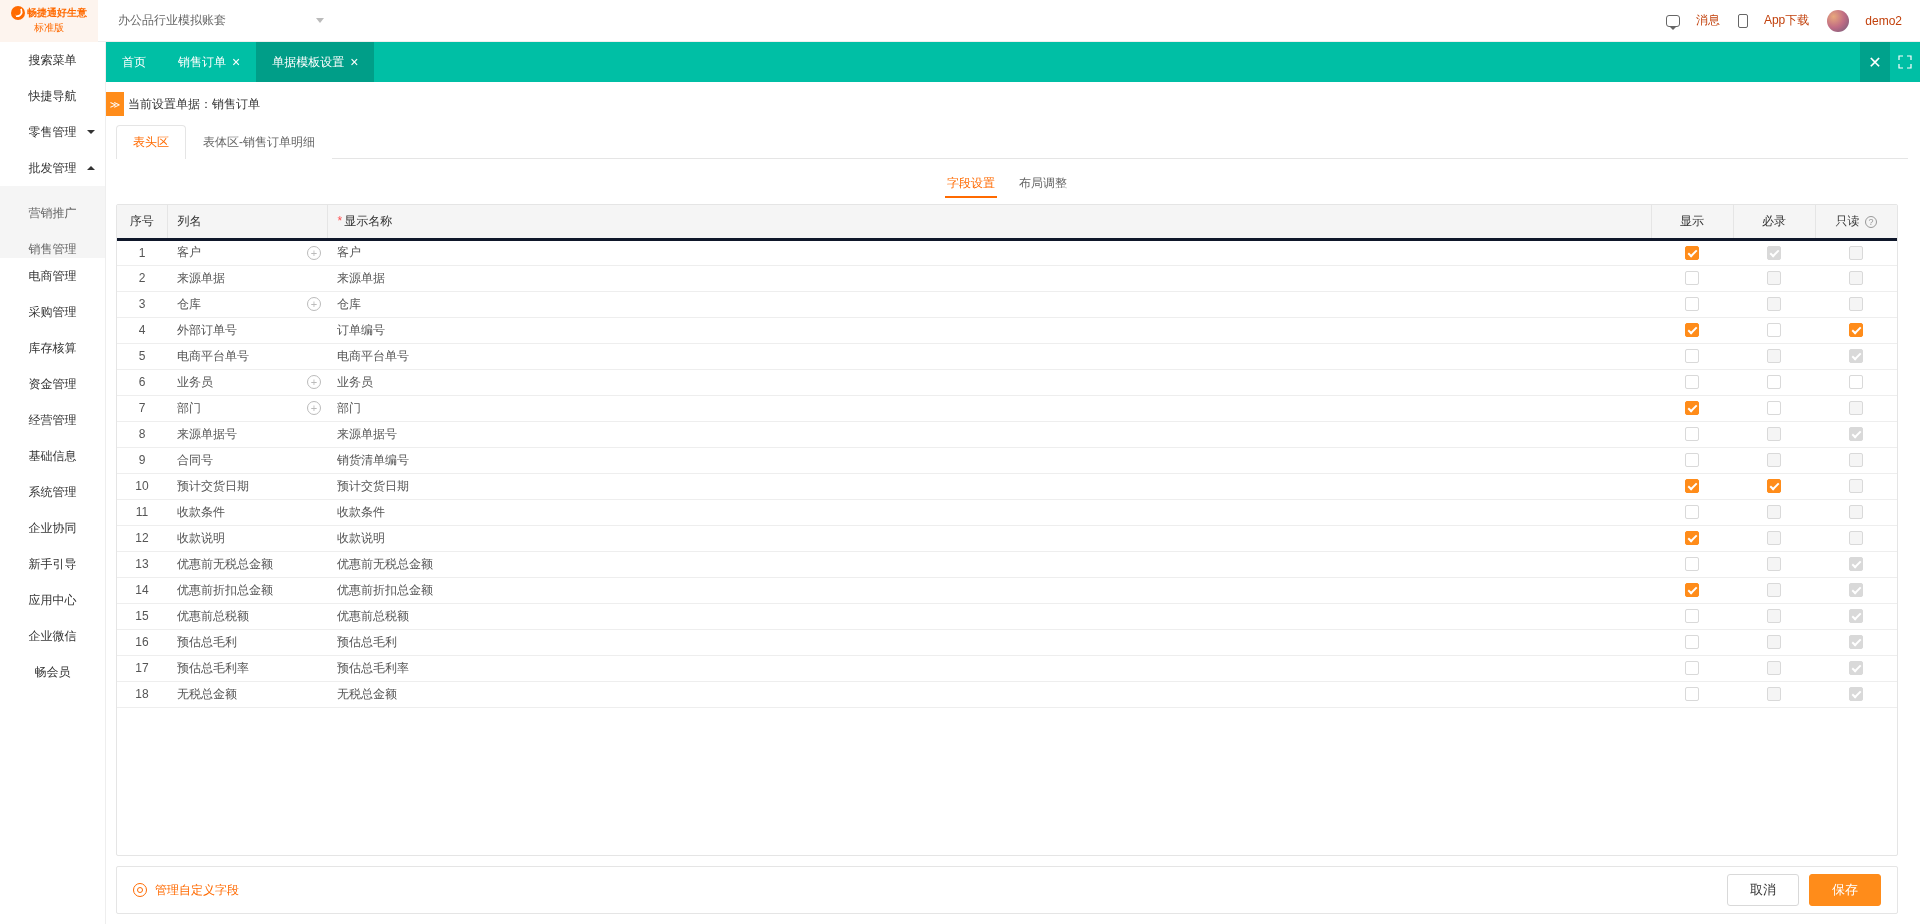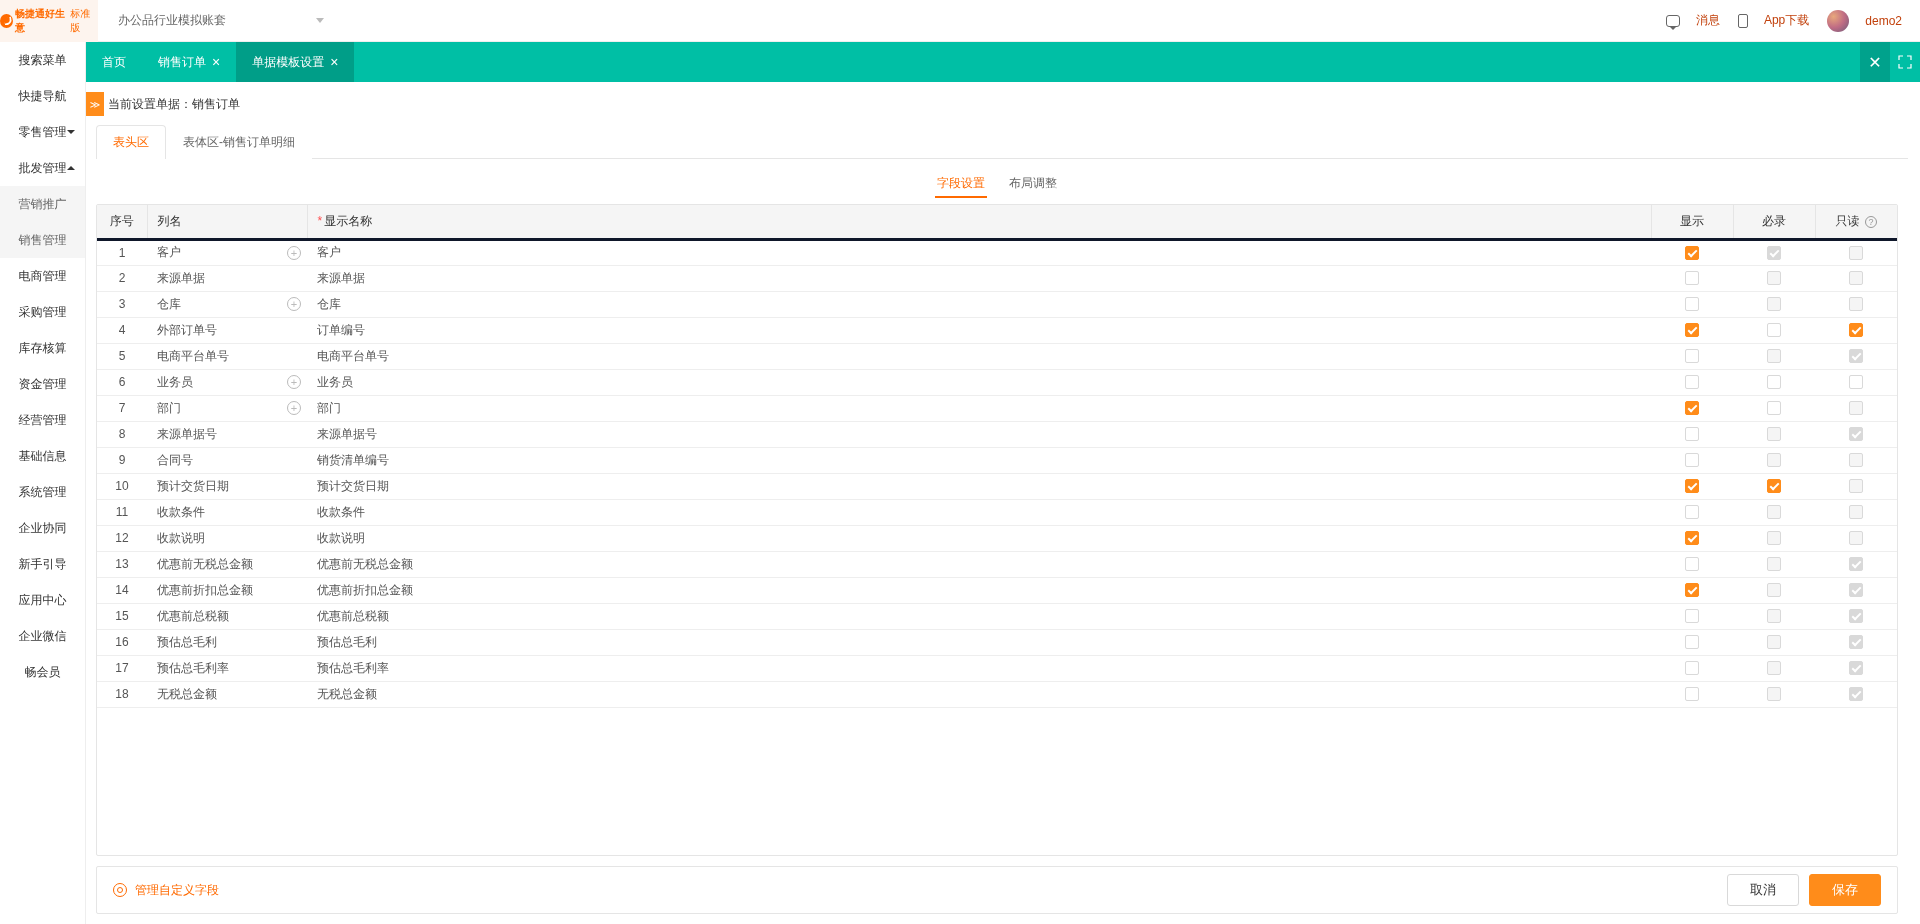--- a/index.html
+++ b/index.html
@@ -1,41 +1,41 @@
 <!DOCTYPE html>
 <html><head>
 <meta charset="utf-8">
 <style>
 * { box-sizing: border-box; margin: 0; padding: 0; }
 body { font-family: "Microsoft YaHei", "PingFang SC", sans-serif; font-size: 12px; color: #333; background: #fff; overflow: hidden; }
 
 
 .top-header { height: 42px; display: flex; align-items: center; border-bottom: 1px solid #eee; }
-.brand-box { width: 98px; height: 42px; background: #fdf4ee; display: flex; flex-direction: row; align-items: center; justify-content: center; }
+.brand-box { width: 98px; height: 42px; background: #fdf4ee; display: flex; flex-direction: column; align-items: center; justify-content: center; }
 .brand-logo { display: flex; align-items: center; gap: 2px; }
 .brand-logo-icon { width: 14px; height: 14px; background: #ff6a00; border-radius: 50%; position: relative; }
 .brand-logo-icon::after { content: ''; position: absolute; top: 3px; left: 4px; width: 6px; height: 6px; border: 2px solid #fff; border-top: none; border-left: none; border-radius: 0 0 6px 0; transform: rotate(-10deg); }
 .brand-logo-text { font-size: 10px; color: #ff6a00; font-weight: bold; }
 .brand-sub { font-size: 10px; color: #ff6a00; margin-top: 1px; }
 .account-selector { margin-left: 20px; color: #666; display: flex; align-items: center; gap: 90px; cursor: pointer; }
 .chevron-down { width: 0; height: 0; border-left: 4px solid transparent; border-right: 4px solid transparent; border-top: 5px solid #bbb; }
 .top-right { margin-left: auto; display: flex; align-items: center; gap: 18px; padding-right: 18px; }
 .top-link { display: flex; align-items: center; gap: 16px; color: #c2410c; cursor: pointer; }
 .icon-bubble { width: 14px; height: 12px; border: 1px solid #666; border-radius: 3px; position: relative; }
 .icon-bubble::after { content: ''; position: absolute; bottom: -4px; left: 3px; width: 0; height: 0; border-left: 3px solid transparent; border-right: 3px solid transparent; border-top: 3px solid #666; }
 .icon-phone { width: 10px; height: 14px; border: 1px solid #666; border-radius: 2px; }
 .avatar { width: 22px; height: 22px; border-radius: 50%; background: radial-gradient(circle at 30% 30%, #e8a87c, #c06c84, #6c5b7b); }
 
 
 .layout { display: flex; height: calc(100vh - 42px); }
 
 
-.sidebar { width: 86px; border-right: 1px solid #eee; overflow-y: auto; }
+.sidebar { width: 106px; border-right: 1px solid #eee; overflow-y: auto; }
 .side-item { height: 36px; display: flex; align-items: center; justify-content: center; gap: 6px; color: #333; cursor: pointer; position: relative; }
-.side-item.sub { background: #f5f5f5; color: #666; font-size: 12px; }
+.side-item.sub { background: #f5f5f5; color: #666; font-size: 12px; align-items: flex-end; }
 .side-item .caret { position: absolute; right: 10px; width: 0; height: 0; border-left: 4px solid transparent; border-right: 4px solid transparent; }
 .side-item .caret.down { border-top: 4px solid #333; }
 .side-item .caret.up { border-bottom: 4px solid #333; }
 
 
 .main { flex: 1; display: flex; flex-direction: column; min-width: 0; }
 
 
 .tab-bar { height: 40px; background: #00bfa5; display: flex; align-items: stretch; }
 .tab { padding: 0 16px; display: flex; align-items: center; gap: 6px; color: #fff; cursor: pointer; }

